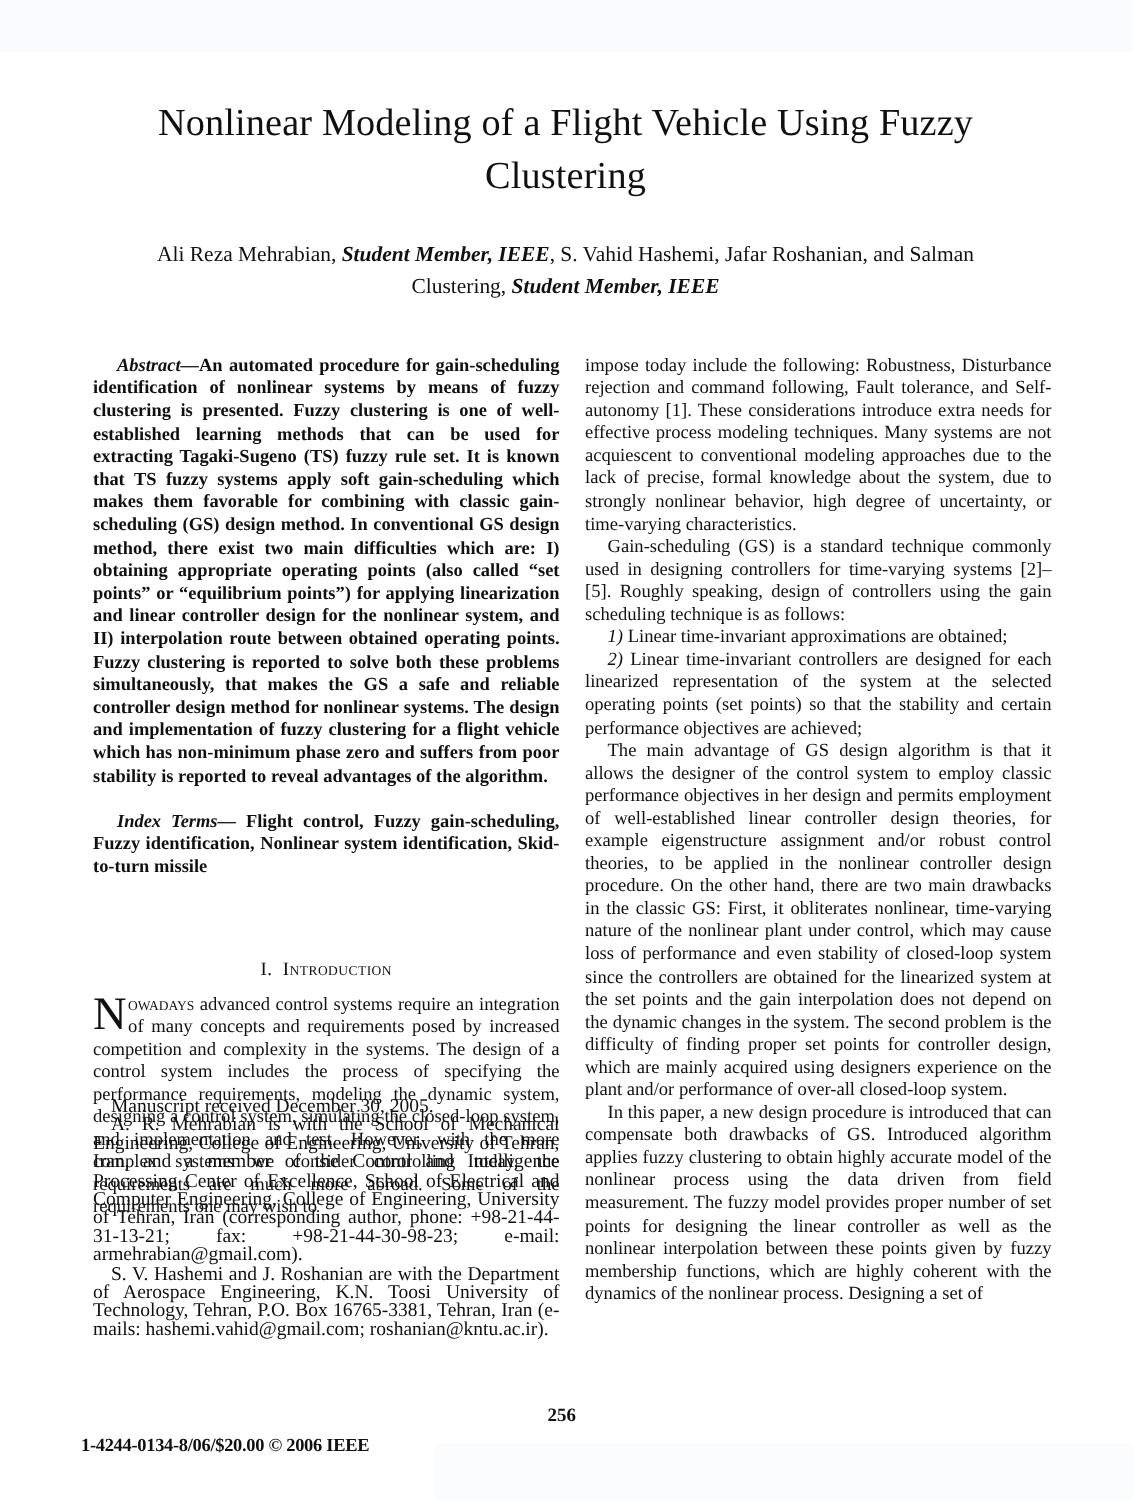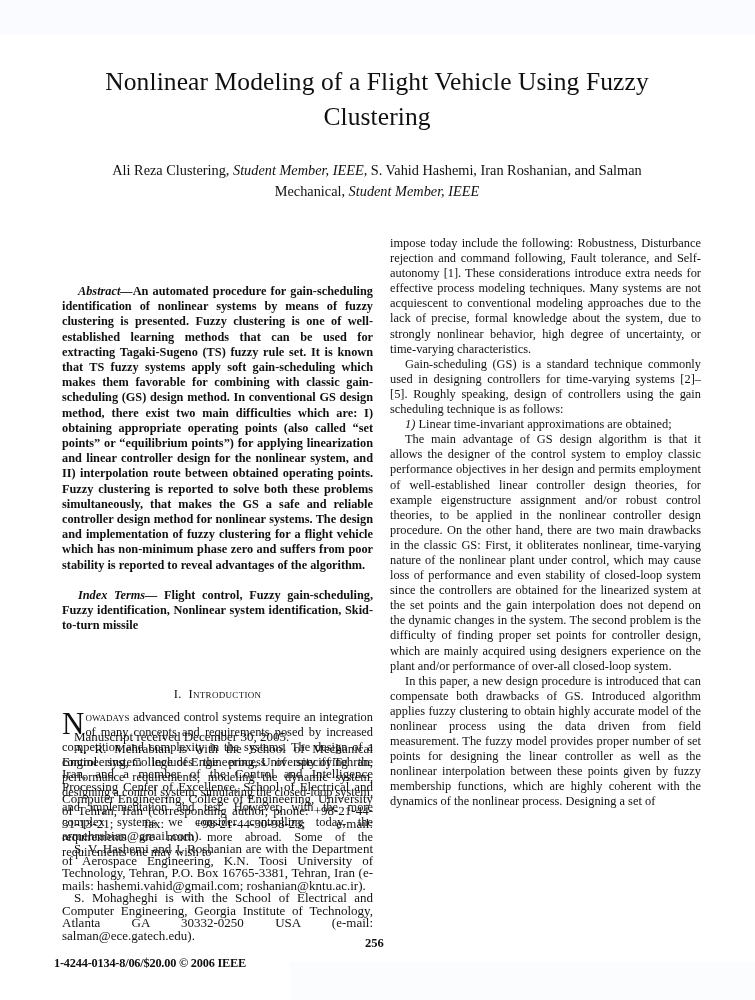--- a/index.html
+++ b/index.html
@@ -64,21 +64,21 @@
     line-height: 35px;
     font-weight: normal;
     margin: 0;
     letter-spacing: 0.1px;
   }
   .authors {
     margin-top: 26px;
     font-size: 14.3px;
     line-height: 20.5px;
   }
-  .authors i { font-style: italic; }
+  .authors i { font-style: italic; font-weight: bold; }
 
   
   .col {
     position: absolute;
     top: 236px;
     width: 311px;
     font-size: 12.4px;
     text-align: justify;
     line-height: 15.1px;
   }
@@ -90,21 +90,20 @@
     text-indent: 15px;
   }
   p.noindent { text-indent: 0; }
 
   .abstract {
     font-weight: bold;
     text-align: justify;
     line-height: 15.2px;
     font-size: 12.3px;
     text-indent: 16px;
-    margin-top: 48px;
   }
   .abstract .lead {
     font-style: italic;
     font-weight: bold;
   }
   .indexterms {
     font-weight: bold;
     text-align: justify;
     line-height: 15.2px;
     font-size: 12.3px;
@@ -183,22 +182,22 @@
 
 <div class="page">
   <div class="scan-band-top"></div>
   <div class="scan-band-bottom"></div>
 
   <div class="content">
 
     <div class="title-block">
       <h1 class="paper-title">Nonlinear Modeling of a Flight Vehicle Using Fuzzy Clustering</h1>
       <div class="authors">
-        <span>Ali Reza Clustering, </span><i>Student Member, IEEE</i><span>, S. Vahid Hashemi, Iran Roshanian, and Salman</span><br>
-        <span>Mechanical, </span><i>Student Member, IEEE</i>
+        <span>Ali Reza Mehrabian, </span><i>Student Member, IEEE</i><span>, S. Vahid Hashemi, Jafar Roshanian, and Salman</span><br>
+        <span>Clustering, </span><i>Student Member, IEEE</i>
       </div>
     </div>
 
     <div class="col col-left">
 
       <p class="abstract"><span class="lead">Abstract—</span><span>An automated procedure for gain-scheduling identification of nonlinear systems by means of fuzzy clustering is presented. Fuzzy clustering is one of well-established learning methods that can be used for extracting Tagaki-Sugeno (TS) fuzzy rule set. It is known that TS fuzzy systems apply soft gain-scheduling which makes them favorable for combining with classic gain-scheduling (GS) design method. In conventional GS design method, there exist two main difficulties which are: I) obtaining appropriate operating points (also called “set points” or “equilibrium points”) for applying linearization and linear controller design for the nonlinear system, and II) interpolation route between obtained operating points. Fuzzy clustering is reported to solve both these problems simultaneously, that makes the GS a safe and reliable controller design method for nonlinear systems. The design and implementation of fuzzy clustering for a flight vehicle which has non-minimum phase zero and suffers from poor stability is reported to reveal advantages of the algorithm.</span></p>
 
       <p class="indexterms"><span class="lead">Index Terms— </span><span>Flight control, Fuzzy gain-scheduling, Fuzzy identification, Nonlinear system identification, Skid-to-turn missile</span></p>
 
       <div class="section-head">
@@ -210,32 +209,32 @@
     </div>
 
     <div class="col col-right">
 
       <p class="noindent">impose today include the following: Robustness, Disturbance rejection and command following, Fault tolerance, and Self-autonomy [1]. These considerations introduce extra needs for effective process modeling techniques. Many systems are not acquiescent to conventional modeling approaches due to the lack of precise, formal knowledge about the system, due to strongly nonlinear behavior, high degree of uncertainty, or time-varying characteristics.</p>
 
       <p>Gain-scheduling (GS) is a standard technique commonly used in designing controllers for time-varying systems [2]–[5]. Roughly speaking, design of controllers using the gain scheduling technique is as follows:</p>
 
       <p class="listitem"><span class="lnum">1)</span><span> Linear time-invariant approximations are obtained;</span></p>
 
+      <p class="listitem"><span class="lnum">2)</span><span> Linear time-invariant controllers are designed for each linearized representation of the system at the selected operating points (set points) so that the stability and certain performance objectives are achieved;</span></p>
 
 
       <p>The main advantage of GS design algorithm is that it allows the designer of the control system to employ classic performance objectives in her design and permits employment of well-established linear controller design theories, for example eigenstructure assignment and/or robust control theories, to be applied in the nonlinear controller design procedure. On the other hand, there are two main drawbacks in the classic GS: First, it obliterates nonlinear, time-varying nature of the nonlinear plant under control, which may cause loss of performance and even stability of closed-loop system since the controllers are obtained for the linearized system at the set points and the gain interpolation does not depend on the dynamic changes in the system. The second problem is the difficulty of finding proper set points for controller design, which are mainly acquired using designers experience on the plant and/or performance of over-all closed-loop system.</p>
 
       <p>In this paper, a new design procedure is introduced that can compensate both drawbacks of GS. Introduced algorithm applies fuzzy clustering to obtain highly accurate model of the nonlinear process using the data driven from field measurement. The fuzzy model provides proper number of set points for designing the linear controller as well as the nonlinear interpolation between these points given by fuzzy membership functions, which are highly coherent with the dynamics of the nonlinear process. Designing a set of</p>
 
     </div>
 
     <div class="footnotes">
       <p>Manuscript received December 30, 2005.</p>
       <p>A. R. Mehrabian is with the School of Mechanical Engineering, College of Engineering, University of Tehran, Iran, and a member of the Control and Intelligence Processing Center of Excellence, School of Electrical and Computer Engineering, College of Engineering, University of Tehran, Iran (corresponding author, phone: +98-21-44-31-13-21; fax: +98-21-44-30-98-23; e-mail: armehrabian@gmail.com).</p>
       <p>S. V. Hashemi and J. Roshanian are with the Department of Aerospace Engineering, K.N. Toosi University of Technology, Tehran, P.O. Box 16765-3381, Tehran, Iran (e-mails: hashemi.vahid@gmail.com; roshanian@kntu.ac.ir).</p>
-      <p>S. Mohagheghi is with the School of Electrical and Computer Engineering, Georgia Institute of Technology, Atlanta GA 30332-0250 USA (e-mail: salman@ece.gatech.edu).</p>
     </div>
 
     <div class="isbn">1-4244-0134-8/06/$20.00 © 2006 IEEE</div>
     <div class="pagenum">256</div>
 
   </div>
 </div>
 
 </body></html>

